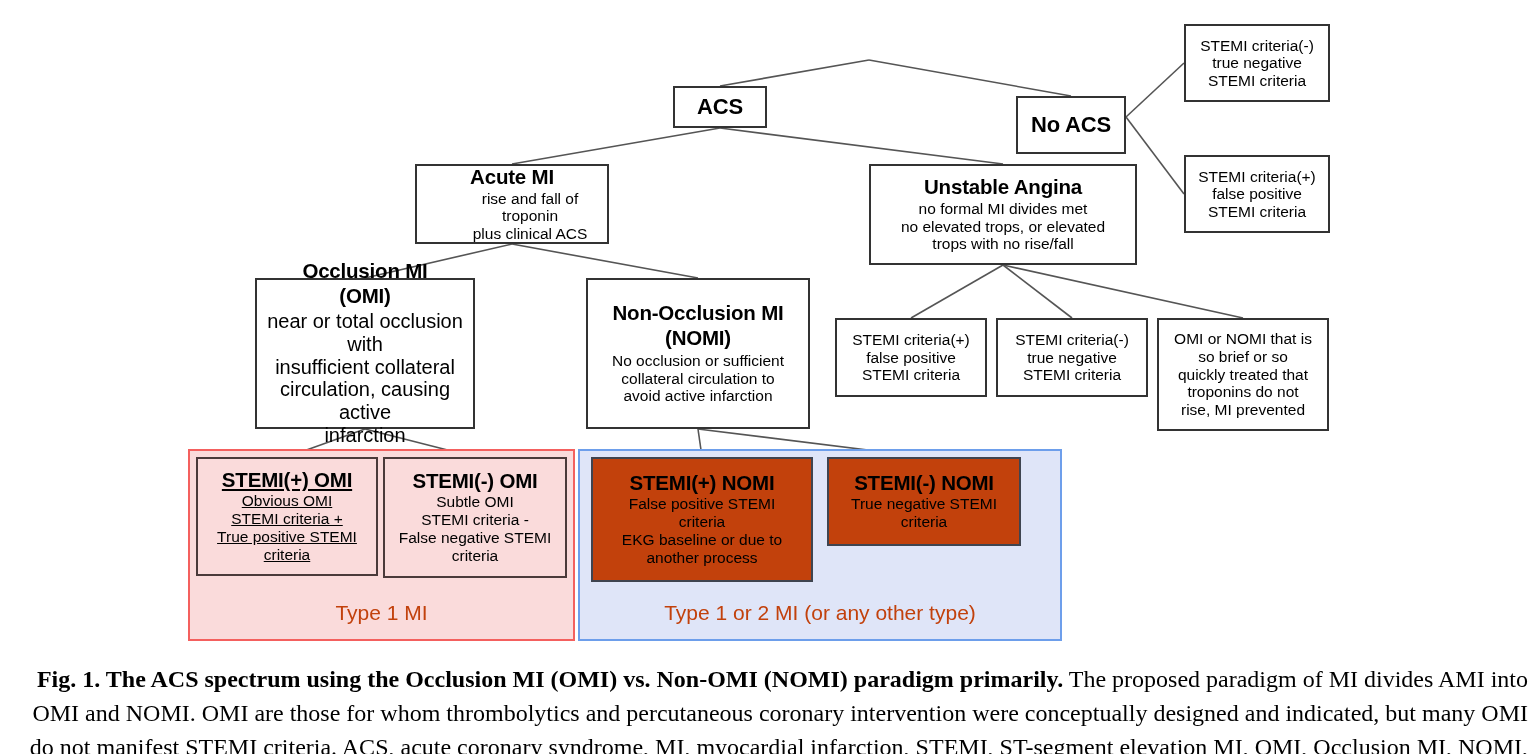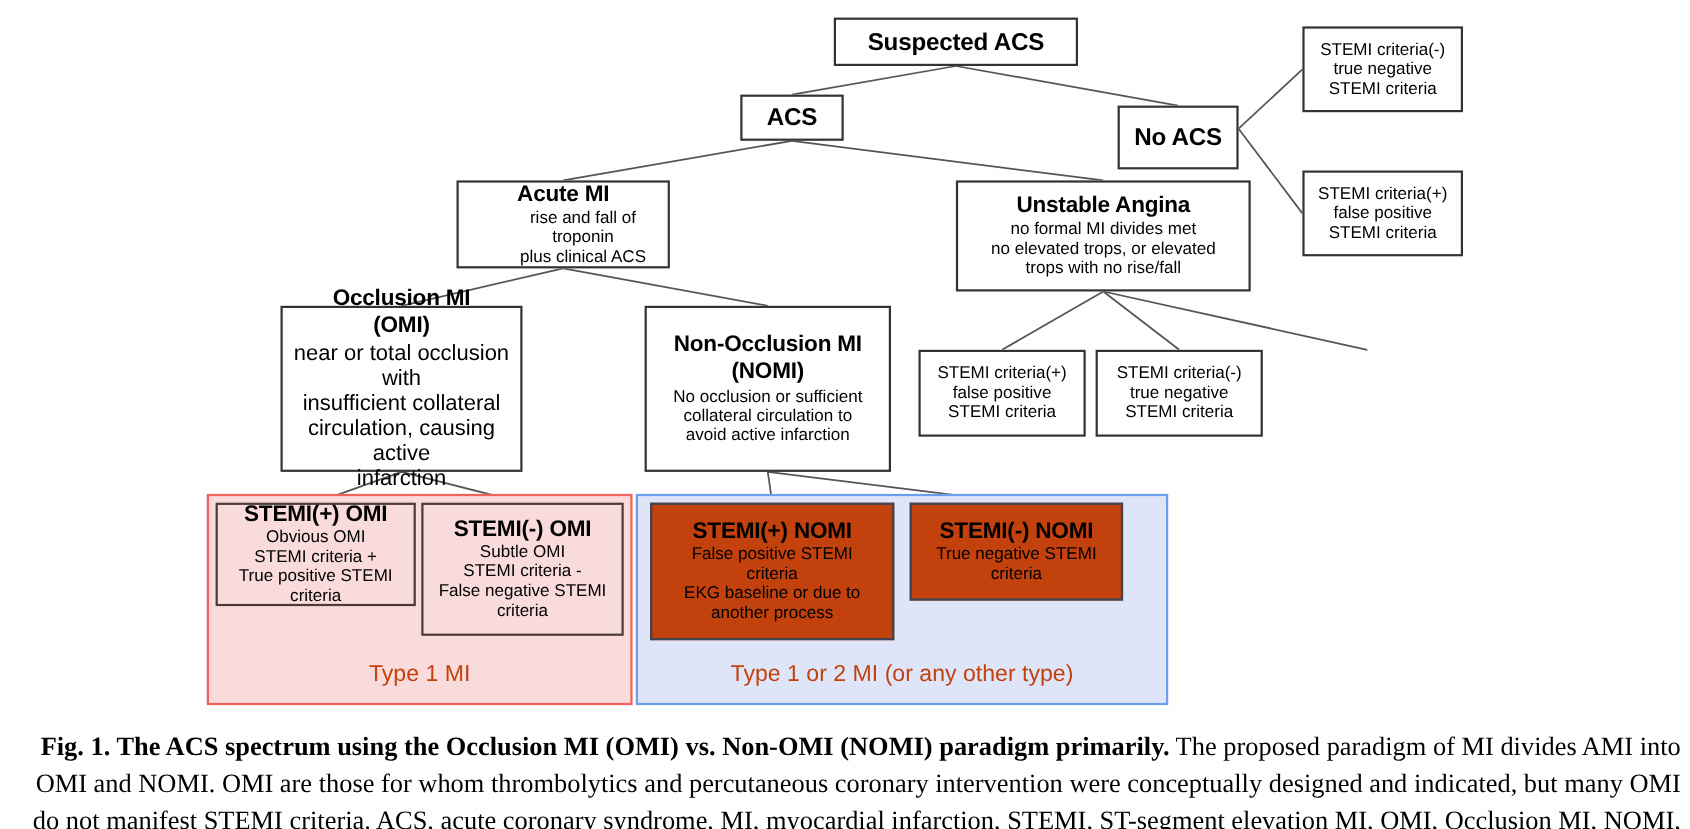--- a/index.html
+++ b/index.html
@@ -130,21 +130,21 @@
     justify-content: center;
     text-align: center;
     z-index: 3;
     padding: 2px 4px;
   }
   .leaf .ttl { font-weight: bold; font-size: 20.5px; letter-spacing: -0.2px; line-height: 1.12; }
   .leaf .sub { font-size: 15.5px; line-height: 1.16; }
   .leaf.pink { background: #fadbdb; border-color: #4a3a3a; }
   .leaf.blue { background: #c2410c; border-color: #3f4450; }
 
-  #leaf-stemi-pos-omi { left: 196px; top: 457px; width: 182px; height: 94px; }
+  #leaf-stemi-pos-omi { left: 196px; top: 457px; width: 182px; height: 119px; text-decoration: underline; }
   #leaf-stemi-neg-omi { left: 383px; top: 457px; width: 184px; height: 121px; }
   #leaf-stemi-pos-nomi { left: 591px; top: 457px; width: 222px; height: 125px; }
   #leaf-stemi-neg-nomi { left: 827px; top: 457px; width: 194px; height: 89px; }
 
   
   #caption {
     position: absolute;
     left: 8px;
     top: 662px;
     width: 1520px;
@@ -191,23 +191,20 @@
     </svg>
 
     <div class="group-box" id="group-type1">
       <span class="group-label">Type 1 MI</span>
     </div>
 
     <div class="group-box" id="group-type12">
       <span class="group-label">Type 1 or 2 MI (or any other type)</span>
     </div>
 
-    <div class="node" id="node-suspected-acs">
-      <span class="ttl">Suspected ACS</span>
-    </div>
 
     <div class="node" id="node-acs">
       <span class="ttl">ACS</span>
     </div>
 
     <div class="node" id="node-no-acs">
       <span class="ttl">No ACS</span>
     </div>
 
     <div class="node" id="node-noacs-tn">
@@ -257,20 +254,27 @@
       <span class="sub">false positive</span>
       <span class="sub">STEMI criteria</span>
     </div>
 
     <div class="node" id="node-ua-tn">
       <span class="sub">STEMI criteria(-)</span>
       <span class="sub">true negative</span>
       <span class="sub">STEMI criteria</span>
     </div>
 
+    <div class="node" id="node-ua-brief">
+      <span class="sub">OMI or NOMI that is</span>
+      <span class="sub">so brief or so</span>
+      <span class="sub">quickly treated that</span>
+      <span class="sub">troponins do not</span>
+      <span class="sub">rise, MI prevented</span>
+    </div>
 
     <div class="leaf pink" id="leaf-stemi-pos-omi">
       <span class="ttl">STEMI(+) OMI</span>
       <span class="sub">Obvious OMI</span>
       <span class="sub">STEMI criteria +</span>
       <span class="sub">True positive STEMI</span>
       <span class="sub">criteria</span>
     </div>
 
     <div class="leaf pink" id="leaf-stemi-neg-omi">

